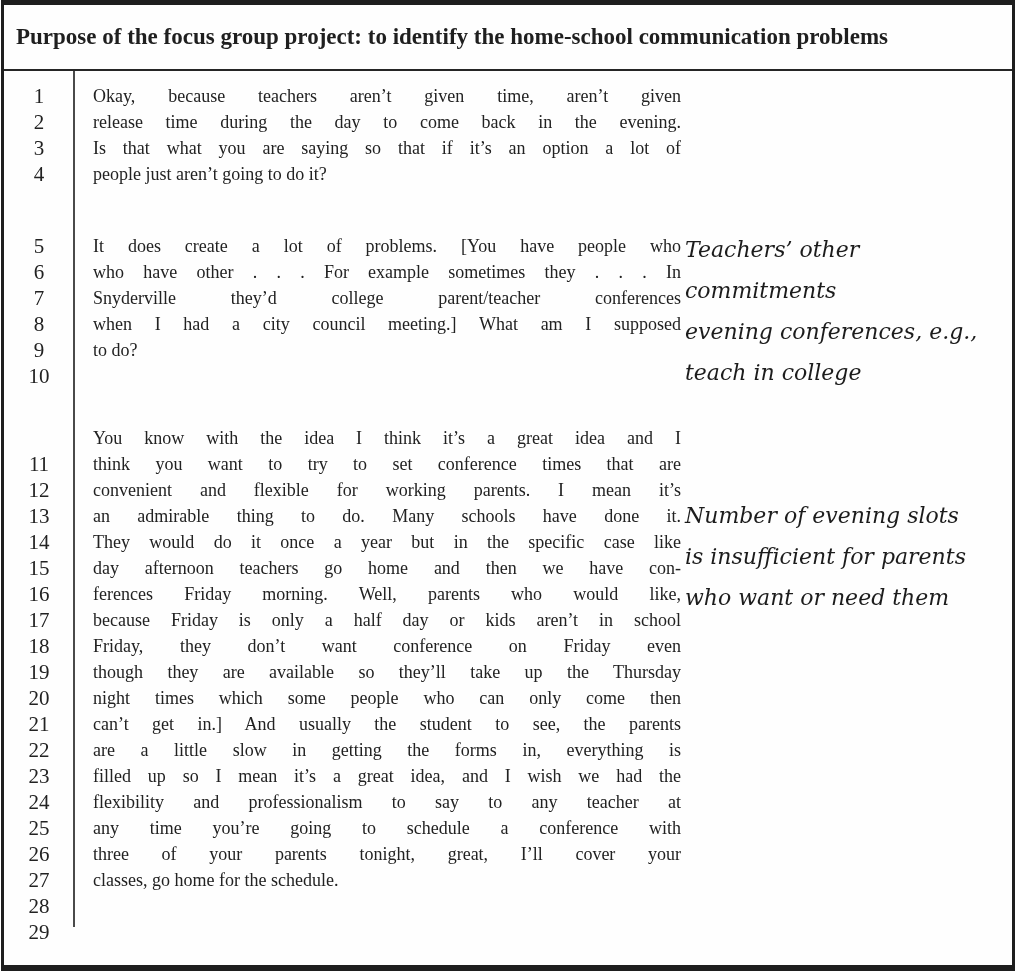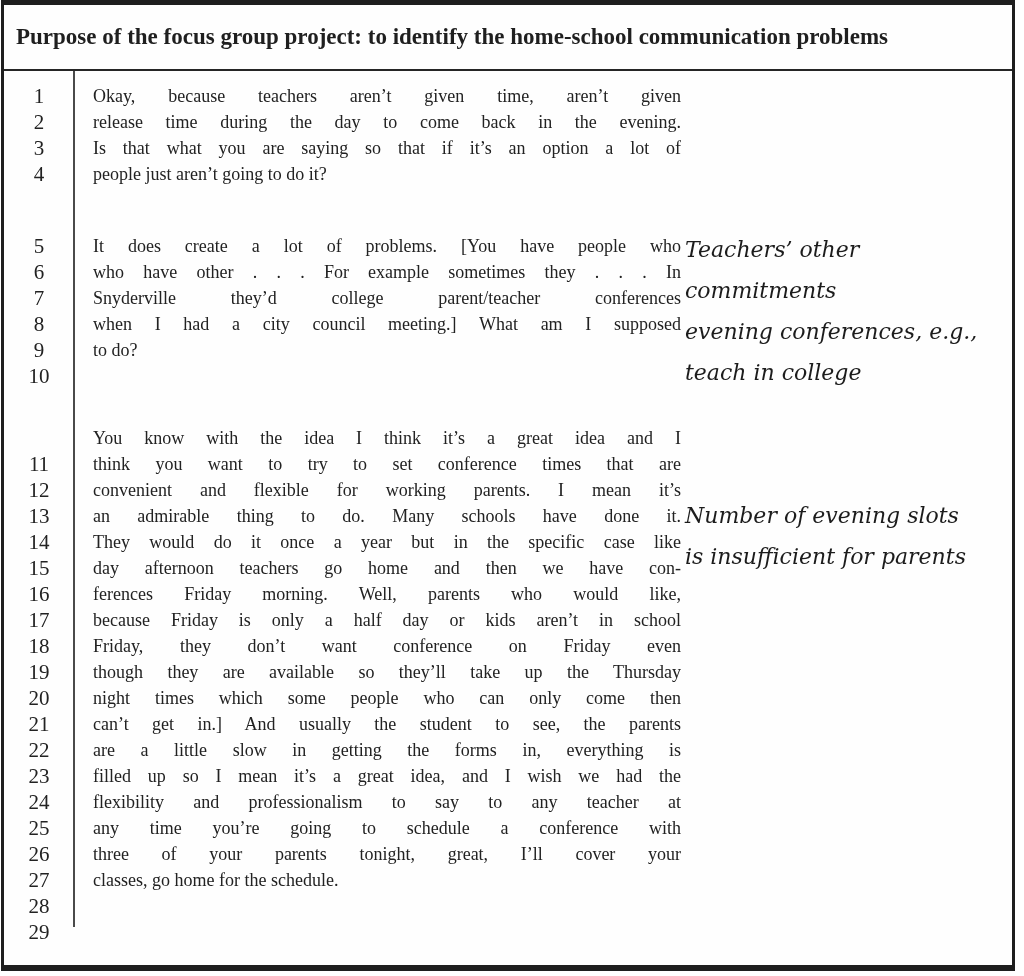--- a/index.html
+++ b/index.html
@@ -167,18 +167,19 @@
 
       <div class="notes-col">
         <div class="note note-1">
           <div>Teachers’ other commitments</div>
           <div>evening conferences, e.g.,</div>
           <div>teach in college</div>
         </div>
         <div class="note note-2">
           <div>Number of evening slots</div>
           <div>is insufficient for parents</div>
+          <div>who want or need them</div>
         </div>
       </div>
     </div>
 
   </div>
 </div>
 
 </body></html>

